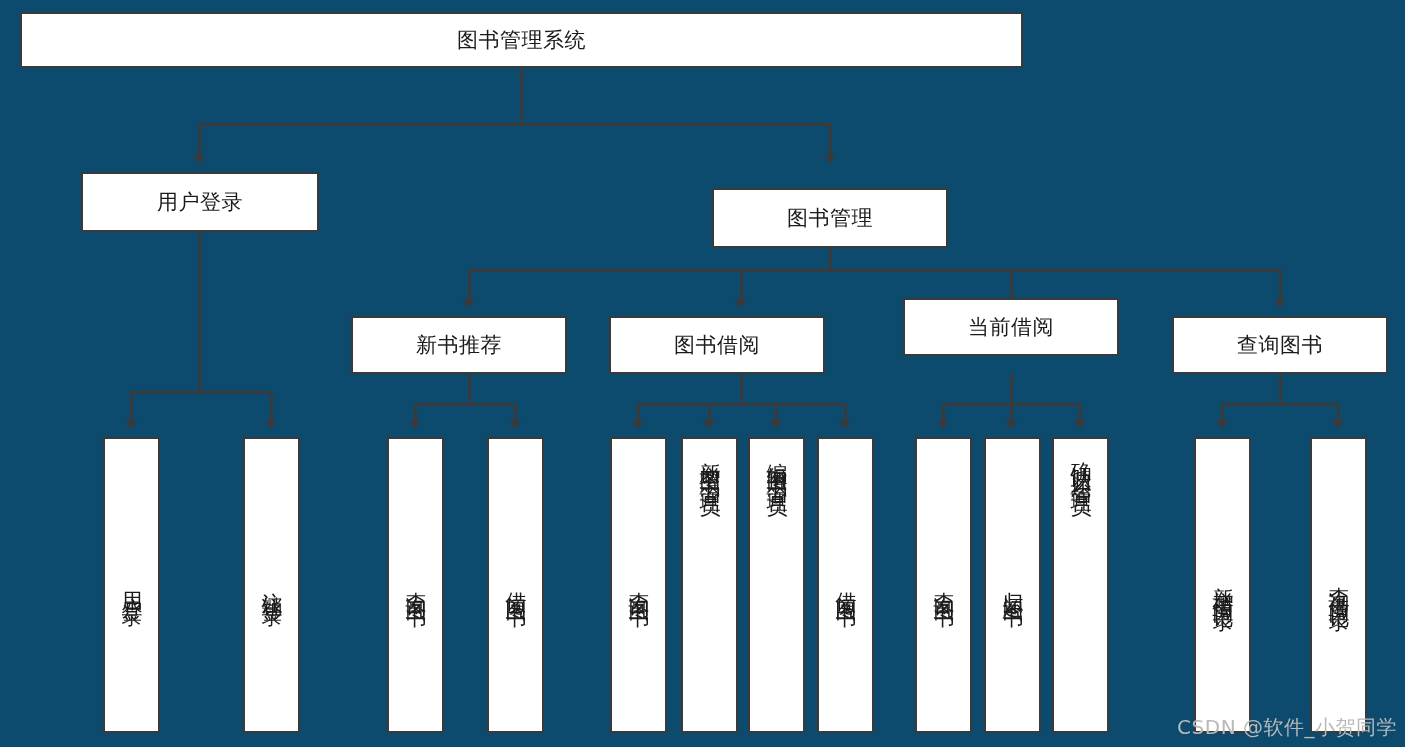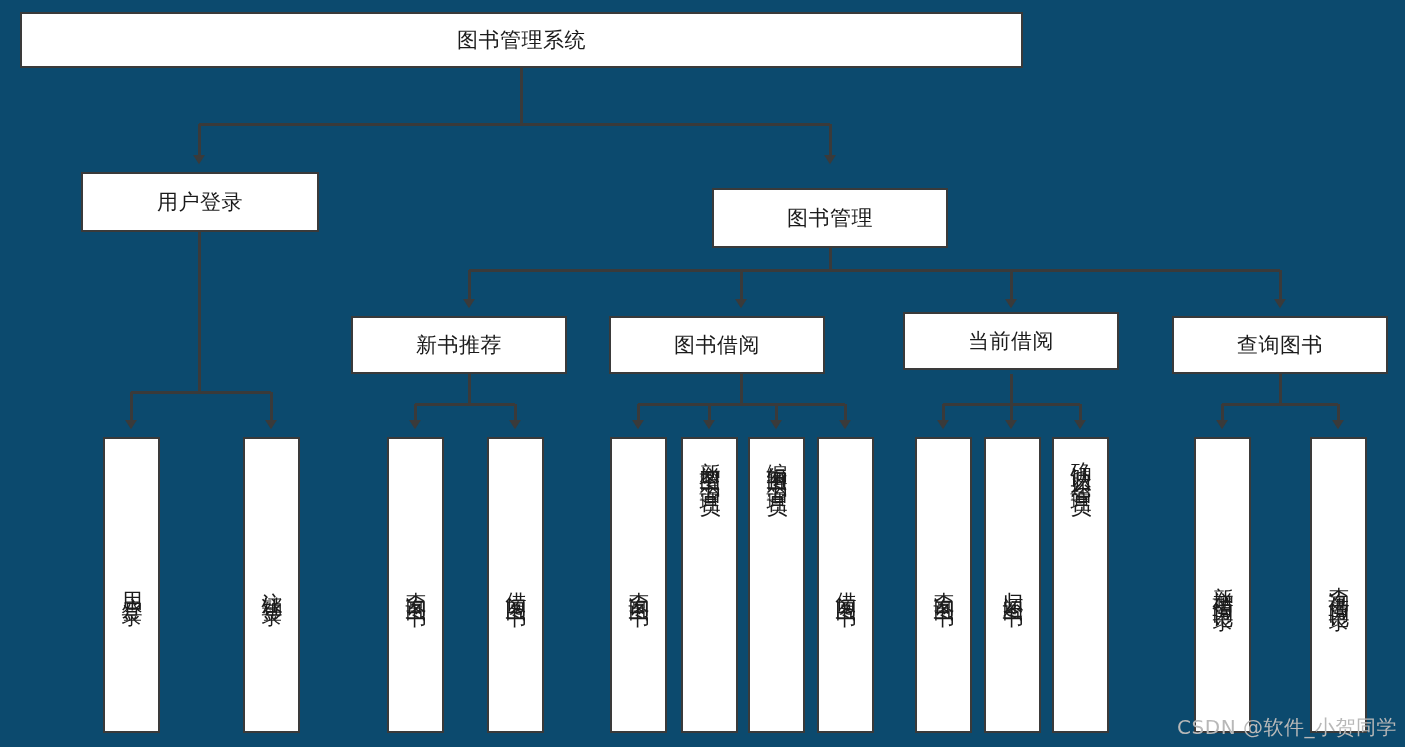--- a/index.html
+++ b/index.html
@@ -141,21 +141,21 @@
       </div>
       <div class="node-box" style="left: 712px; top: 188px; width: 236px; height: 60px;">
         <span class="node-label-h">图书管理</span>
       </div>
       <div class="node-box" style="left: 351px; top: 316px; width: 216px; height: 58px;">
         <span class="node-label-h">新书推荐</span>
       </div>
       <div class="node-box" style="left: 609px; top: 316px; width: 216px; height: 58px;">
         <span class="node-label-h">图书借阅</span>
       </div>
-      <div class="node-box" style="left: 903px; top: 312px; width: 216px; height: 58px;">
+      <div class="node-box" style="left: 903px; top: 298px; width: 216px; height: 58px;">
         <span class="node-label-h">当前借阅</span>
       </div>
       <div class="node-box" style="left: 1172px; top: 316px; width: 216px; height: 58px;">
         <span class="node-label-h">查询图书</span>
       </div>
       <div class="node-box leaf-box center-v" style="left: 103px; top: 437px; width: 57px; height: 296px;">
         <span class="node-label-v">用户登录</span>
       </div>
       <div class="node-box leaf-box center-v" style="left: 243px; top: 437px; width: 57px; height: 296px;">
         <span class="node-label-v">注销登录</span>

